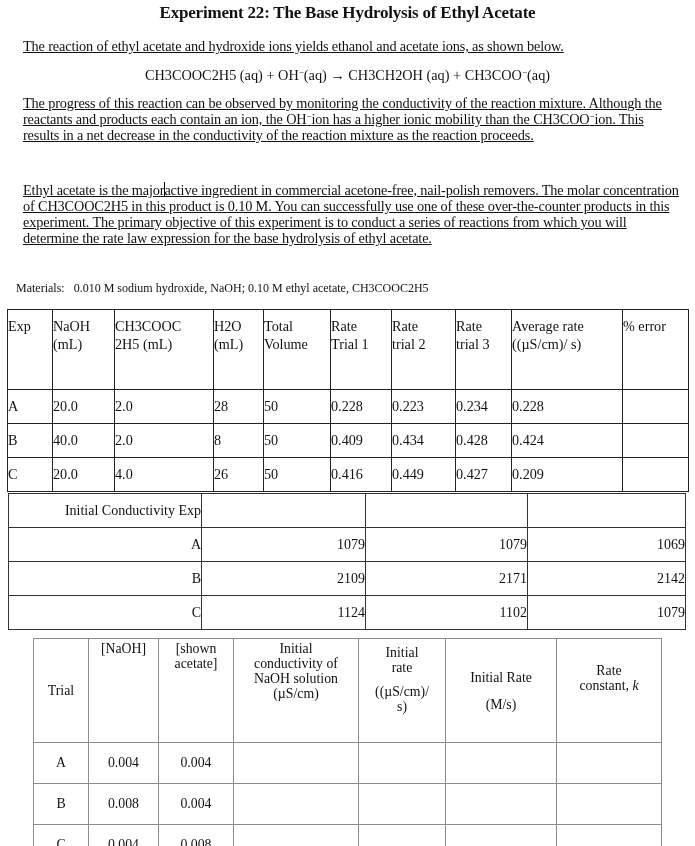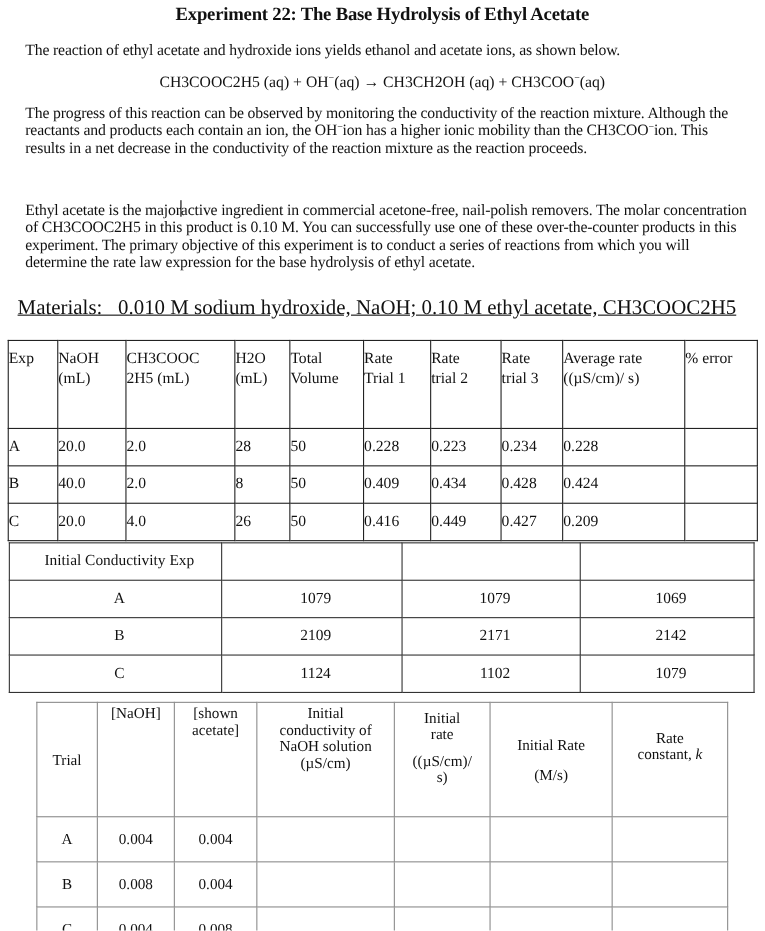--- a/index.html
+++ b/index.html
@@ -6,41 +6,41 @@
   body {
     width: 695px; height: 846px; position: relative; overflow: hidden;
     font-family: "Liberation Serif", "DejaVu Serif", serif;
     color: #111;
   }
   .abs { position: absolute; }
   .title {
     left: 0; width: 695px; top: 3px; text-align: center;
     font-weight: bold; font-size: 17px; letter-spacing: -0.2px;
   }
-  .para { font-size: 14.3px; line-height: 16px; letter-spacing: -0.15px; }
+  .para { font-size: 14.3px; line-height: 16px; letter-spacing: -0.15px; text-decoration: underline; }
   .p1 { left: 23px; top: 38px; }
   .eq { left: 0; width: 695px; top: 67px; text-align: center; font-size: 14.3px; }
   .p2 { left: 23px; top: 95px; width: 660px; }
   .p3 { left: 23px; top: 182px; width: 660px; }
-  .mat { left: 16px; top: 269px; font-size: 19px; text-decoration: underline; }
+  .mat { left: 16px; top: 281px; font-size: 12px; }
   .cursor { display: inline-block; width: 1.5px; height: 15px; background: #000; vertical-align: -2px; margin: 0 -0.75px; }
   sup { font-size: 9px; vertical-align: 5px; line-height: 0; }
 
   table { border-collapse: collapse; position: absolute; table-layout: fixed; }
   td { padding: 0; font-size: 14.2px; }
 
   
   .t1 { left: 7px; top: 309px; width: 681px; }
   .t1 td { border: 1.3px solid #222; text-align: left; }
   .t1 .hdr td { height: 72px; vertical-align: top; padding-top: 7px; line-height: 18px; }
   .t1 .row td { height: 33px; vertical-align: middle; }
 
   
   .t2 { left: 8px; top: 493px; width: 677px; }
-  .t2 td { border: 1.3px solid #333; text-align: center; padding-left: 7px; height: 33px; font-size: 14px; margin-left: 20px; }
+  .t2 td { border: 1.3px solid #333; text-align: right; padding-left: 7px; height: 33px; font-size: 14px; margin-left: 20px; }
 
   
   .t3 { left: 33px; top: 638px; width: 628px; }
   .t3 td { border: 1.2px solid #8c8c8c; text-align: center; font-size: 13.8px; }
   .t3 .hdr td { height: 79px; vertical-align: middle; line-height: 15px; }
   .t3 .row td { height: 40px; }
   .t3 .top { vertical-align: top !important; padding-top: 2px; }
 </style>
 </head>
 <body>

